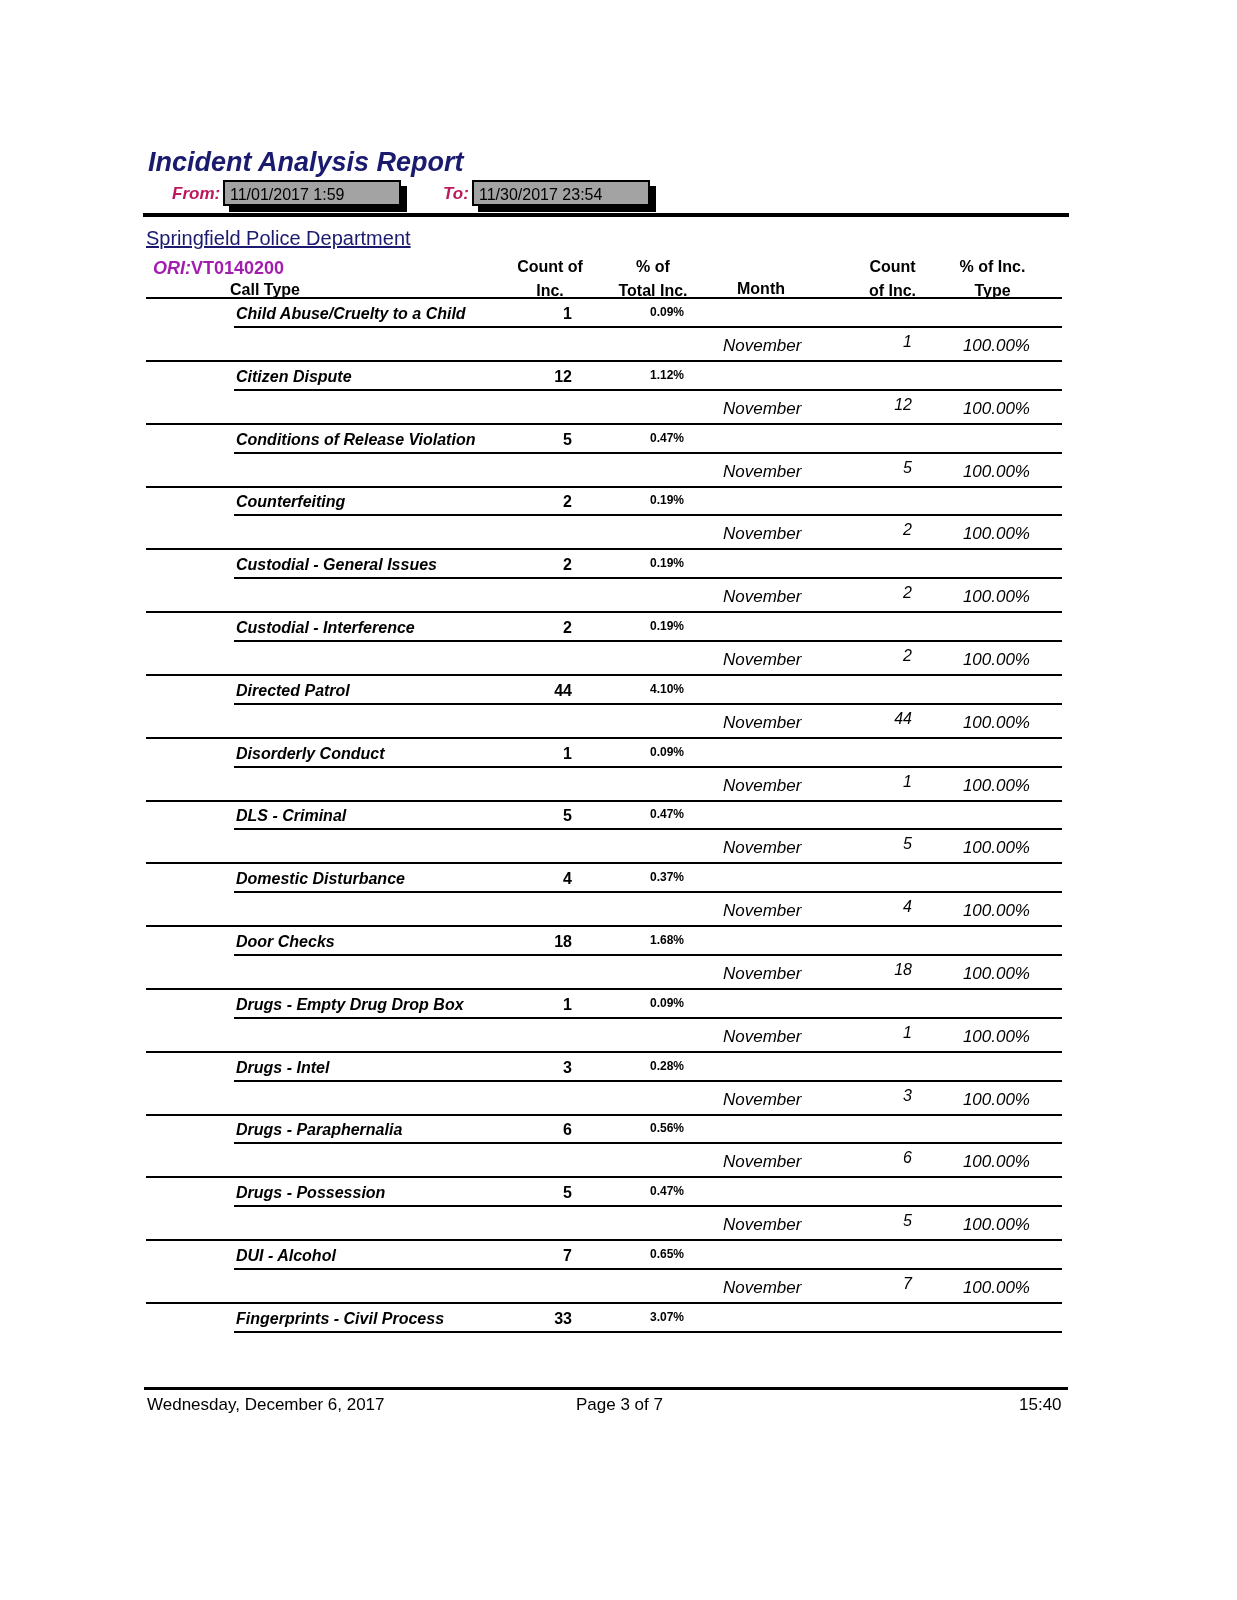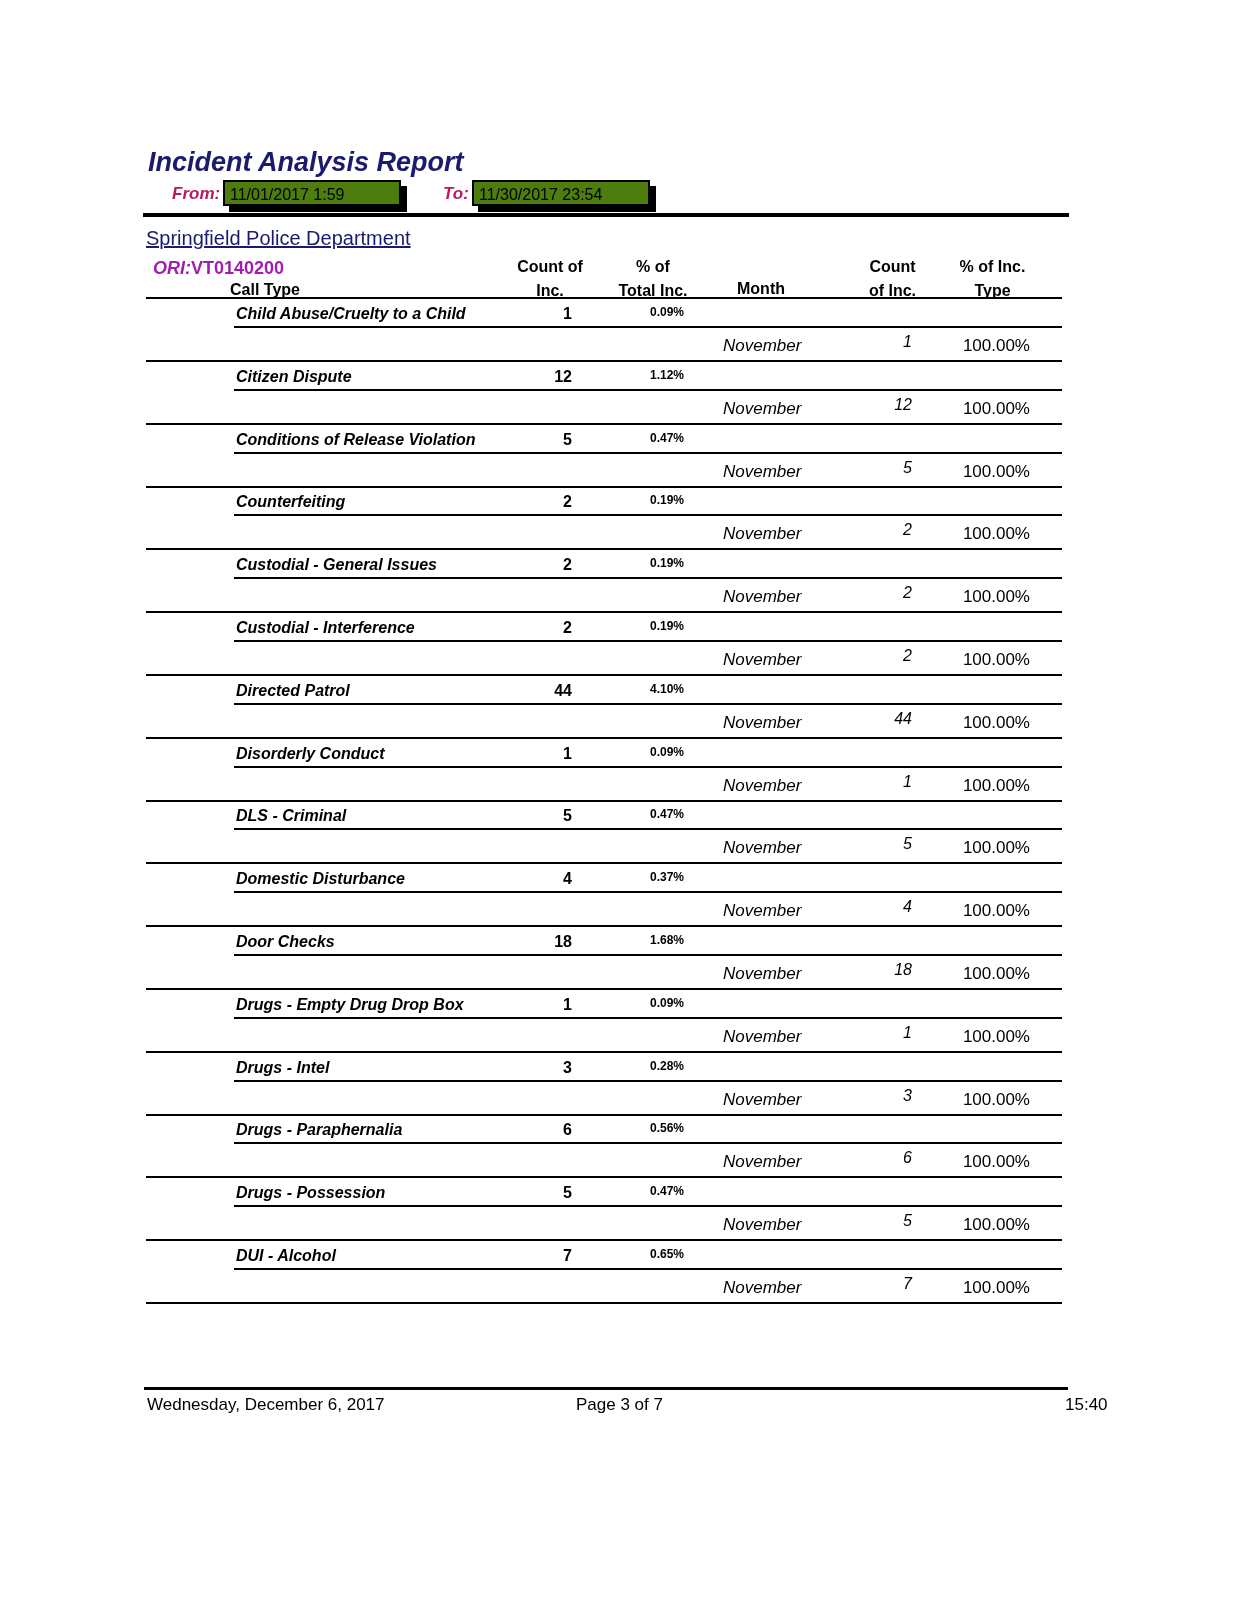--- a/index.html
+++ b/index.html
@@ -1,36 +1,36 @@
 <!DOCTYPE html>
 <html><head>
   <meta charset="utf-8">
   <style>
     html, body { margin: 0; padding: 0; background: #ffffff; }
     body { width: 1237px; height: 1600px; position: relative; font-family: "Liberation Sans", sans-serif; color: #000; overflow: hidden; }
     .report-title { position: absolute; left: 148px; top: 147px; font-size: 27px; font-weight: bold; font-style: italic; color: #1a1a6e; }
     .range-label { position: absolute; top: 184px; font-size: 17px; font-weight: bold; font-style: italic; color: #be185d; }
-    .range-box { position: absolute; top: 180px; height: 26px; border: 2px solid #000; background: #4d7c0f; box-shadow: 6px 6px 0 #000; font-size: 16px; line-height: 26px; padding-left: 5px; box-sizing: border-box; }
+    .range-box { position: absolute; top: 180px; height: 26px; border: 2px solid #000; background: #a3a3a3; box-shadow: 6px 6px 0 #000; font-size: 16px; line-height: 26px; padding-left: 5px; box-sizing: border-box; }
     .top-rule { position: absolute; left: 143px; top: 213px; width: 926px; height: 4px; background: #000; }
     .dept-name { position: absolute; left: 146px; top: 227px; font-size: 20px; font-weight: normal; color: #1a1a6e; text-decoration: underline; }
     .ori { position: absolute; left: 153px; top: 258px; font-size: 18px; font-weight: bold; color: #a21caf; }
     .ori .lbl { font-style: italic; }
     .col-hdr { position: absolute; font-size: 16px; font-weight: bold; text-align: center; line-height: 24px; }
     .hdr-rule { position: absolute; left: 146px; top: 297px; width: 916px; height: 2px; background: #000; }
     .table { position: absolute; left: 0; top: 300px; width: 993px; }
     .group { position: relative; height: 62.8px; }
     .main-row { position: absolute; left: 0; top: 0; width: 100%; height: 28px; }
     .main-row .name { position: absolute; left: 236px; top: 5px; font-size: 16px; font-weight: bold; font-style: italic; white-space: nowrap; }
     .main-row .count { position: absolute; left: 520px; width: 52px; top: 5px; font-size: 16px; font-weight: bold; text-align: right; }
     .main-row .pct { position: absolute; left: 610px; width: 74px; top: 5px; font-size: 12px; font-weight: bold; text-align: right; }
     .main-rule { position: absolute; left: 234px; top: 26px; width: 828px; height: 2px; background: #000; }
     .sub-row { position: absolute; left: 0; top: 28px; width: 100%; height: 34px; }
     .sub-row .month { position: absolute; left: 723px; top: 8px; font-size: 17px; font-style: italic; }
     .sub-row .mcount { position: absolute; left: 860px; width: 52px; top: 5px; font-size: 16px; font-style: italic; text-align: right; }
-    .sub-row .mpct { position: absolute; left: 950px; width: 80px; top: 8px; font-size: 17px; text-align: right; }
+    .sub-row .mpct { position: absolute; left: 950px; width: 80px; top: 8px; font-size: 17px; font-style: italic; text-align: right; }
     .group-rule { position: absolute; left: 146px; top: 60px; width: 916px; height: 2px; background: #000; }
     .foot-rule { position: absolute; left: 144px; top: 1387px; width: 924px; height: 3px; background: #000; }
     .foot { position: absolute; top: 1395px; font-size: 17px; }
   </style>
 </head>
 <body>
 
 <div class="report-title">Incident Analysis Report</div>
 <div class="range-label" style="left:172px;">From:</div>
 <div class="range-box" style="left:223px; width:178px;">11/01/2017   1:59</div>
@@ -281,18 +281,26 @@
       <span class="pct">0.65%</span>
       <div class="main-rule"></div>
     </div>
     <div class="sub-row">
       <span class="month">November</span>
       <span class="mcount">7</span>
       <span class="mpct">100.00%</span>
     </div>
     <div class="group-rule"></div>
   </div>
+  <div class="group">
+    <div class="main-row">
+      <span class="name">Fingerprints - Civil Process</span>
+      <span class="count">33</span>
+      <span class="pct">3.07%</span>
+      <div class="main-rule"></div>
+    </div>
+  </div>
 </div>
 
 <div class="foot-rule"></div>
 <div class="foot" style="left:147px;">Wednesday, December 6, 2017</div>
 <div class="foot" style="left:576px;">Page 3 of 7</div>
-<div class="foot" style="left:1019px;margin-left:46px;">15:40</div>
+<div class="foot" style="left:1019px;">15:40</div>
 
 </body></html>

